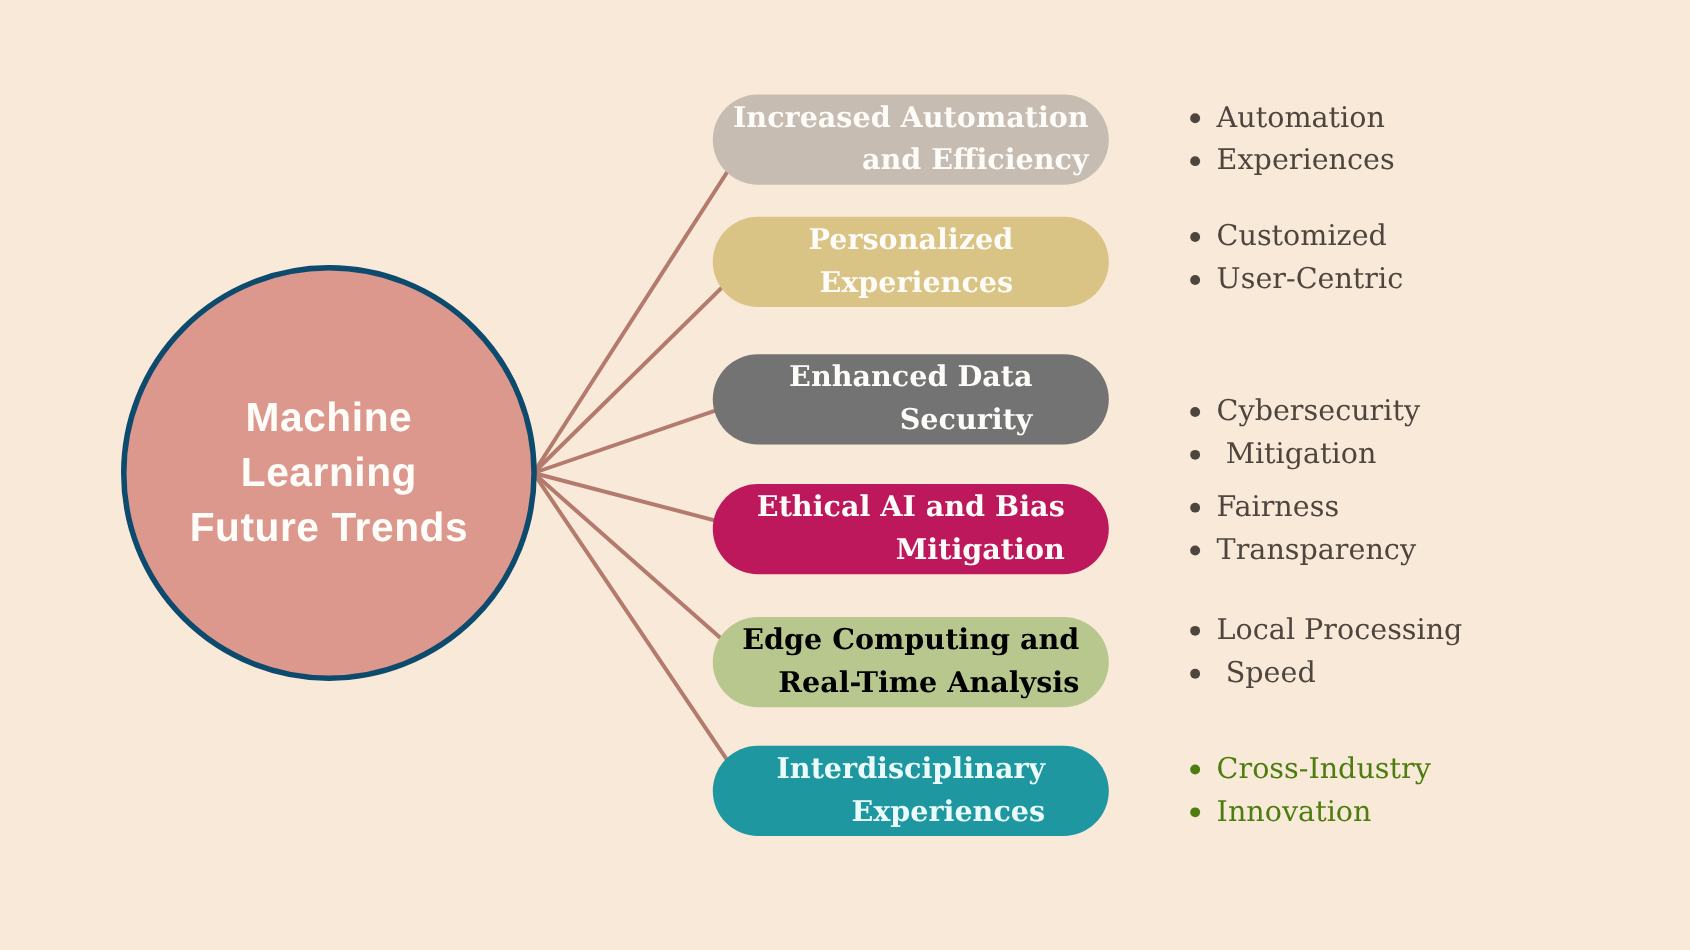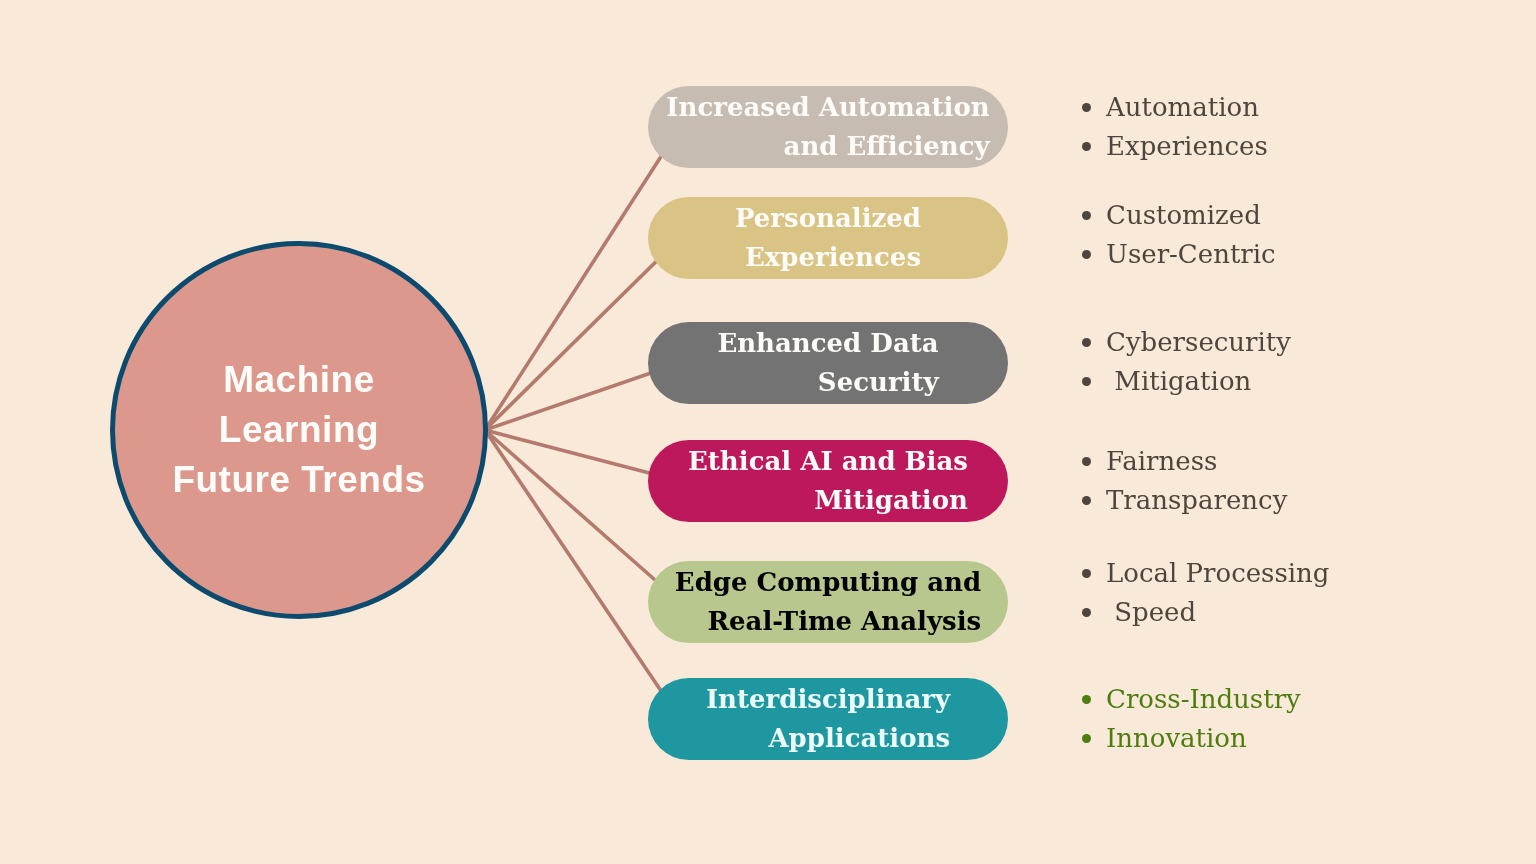--- a/index.html
+++ b/index.html
@@ -138,21 +138,21 @@
   <div class="pill pill-4" style="background-color: #be185d;">
     <div class="pill-label" style="color: rgb(253, 252, 248);">Ethical AI and Bias
 Mitigation</div>
   </div>
   <div class="pill pill-5" style="background-color: rgb(183, 199, 141);">
     <div class="pill-label" style="color: #000000;">Edge Computing and
 Real-Time Analysis</div>
   </div>
   <div class="pill pill-6" style="background-color: rgb(31, 151, 161);">
     <div class="pill-label" style="color: rgb(234, 251, 250);">Interdisciplinary
-Applications</div>
+Experiences</div>
   </div>
 
   <ul class="bullets bullets-1" style="color: rgb(78, 70, 62);">
     <li>
         <span class="dot"></span>
         <span class="bullet-text">Automation</span>
       </li>
     <li>
         <span class="dot"></span>
         <span class="bullet-text">Experiences</span>
@@ -161,21 +161,21 @@
   <ul class="bullets bullets-2" style="color: rgb(78, 70, 62);">
     <li>
         <span class="dot"></span>
         <span class="bullet-text">Customized</span>
       </li>
     <li>
         <span class="dot"></span>
         <span class="bullet-text">User-Centric</span>
       </li>
   </ul>
-  <ul class="bullets bullets-3" style="color: rgb(78, 70, 62);">
+  <ul class="bullets bullets-3" style="color: rgb(78, 70, 62); margin-top: 32px;">
     <li>
         <span class="dot"></span>
         <span class="bullet-text">Cybersecurity</span>
       </li>
     <li>
         <span class="dot"></span>
         <span class="bullet-text"> Mitigation</span>
       </li>
   </ul>
   <ul class="bullets bullets-4" style="color: rgb(78, 70, 62);">

